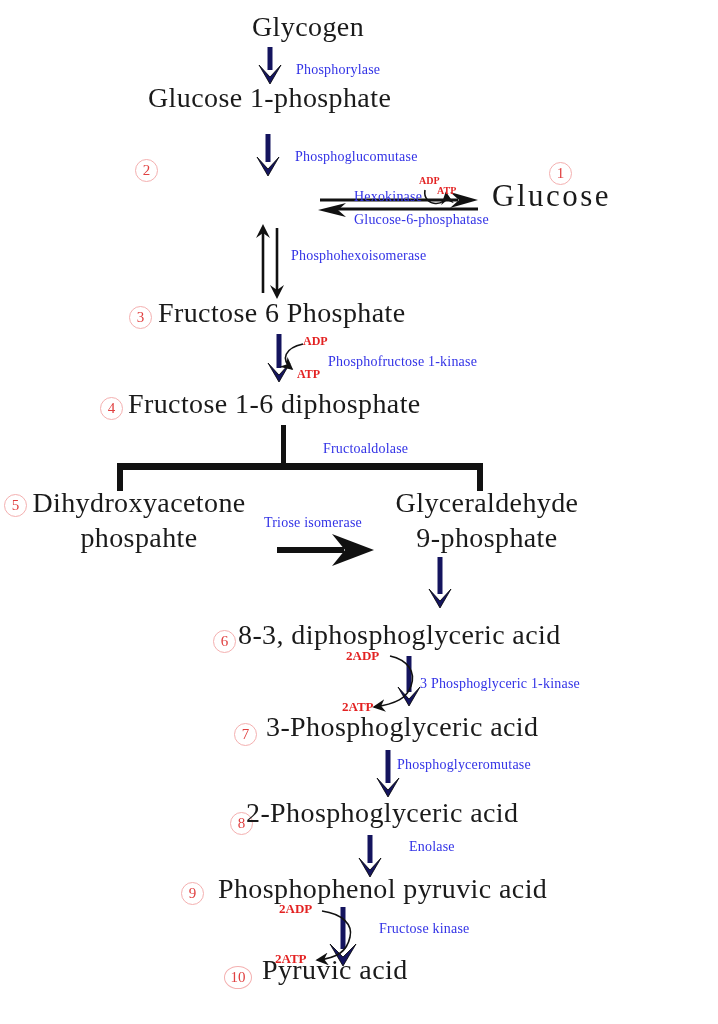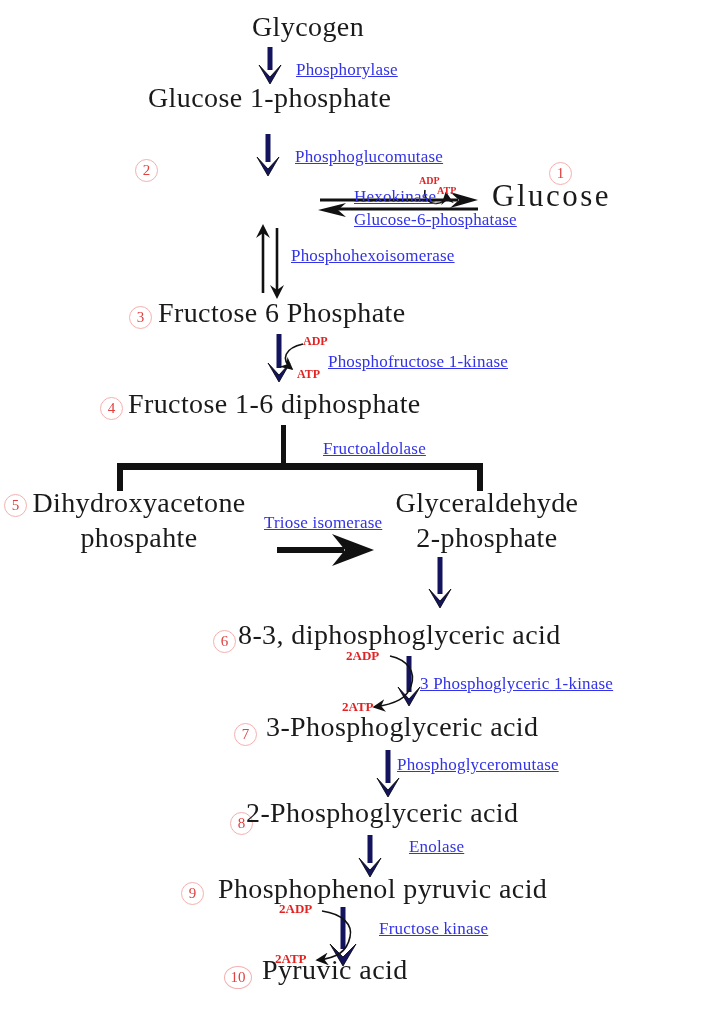--- a/index.html
+++ b/index.html
@@ -18,21 +18,21 @@
     font-family:"Liberation Serif", serif;overflow:hidden;
   }
   #arrow-layer{position:absolute;left:0;top:0;width:718px;height:1024px;}
   .abs{position:absolute;white-space:nowrap;}
   .met{
     color:var(--metabolite-text);font-size:28px;letter-spacing:0.4px;line-height:30px;
   }
   .met-block{white-space:normal;text-align:center;line-height:35px;}
   .big{font-size:31px;letter-spacing:2.5px;}
   .enz{
-    color:var(--enzyme-text);font-size:17px;letter-spacing:0.2px;line-height:17px;text-decoration:underline;
+    color:var(--enzyme-text);font-size:14px;letter-spacing:0.2px;line-height:17px;
   }
   .enz-block{white-space:normal;text-align:center;line-height:19px;}
   .cof{
     color:var(--cofactor-text);font-weight:bold;font-size:12px;line-height:13px;
   }
   .cof-sm{font-size:10px;line-height:11px;}
   .num{
     display:inline-block;box-sizing:border-box;
     width:23px;height:23px;border:1.4px solid var(--step-number-ring);
     border-radius:50%;color:var(--step-number-text);
@@ -146,21 +146,21 @@
   <span class="abs met" style="left:128px;top:389px;">Fructose 1-6 diphosphate</span>
 
   <span class="abs num" style="left:4px;top:494px;">5</span>
   <div class="abs met met-block" style="left:16px;top:485px;width:246px;">
     <div>Dihydroxyacetone</div>
     <div>phospahte</div>
   </div>
 
   <div class="abs met met-block" style="left:380px;top:485px;width:214px;">
     <div>Glyceraldehyde</div>
-    <div>2-phosphate</div>
+    <div>9-phosphate</div>
   </div>
 
   <span class="abs num" style="left:213px;top:630px;">6</span>
   <span class="abs met" style="left:238px;top:620px;">8-3, diphosphoglyceric acid</span>
 
   <span class="abs num" style="left:234px;top:723px;">7</span>
   <span class="abs met" style="left:266px;top:712px;">3-Phosphoglyceric acid</span>
 
   <span class="abs num" style="left:230px;top:812px;">8</span>
   <span class="abs met" style="left:246px;top:798px;">2-Phosphoglyceric acid</span>

